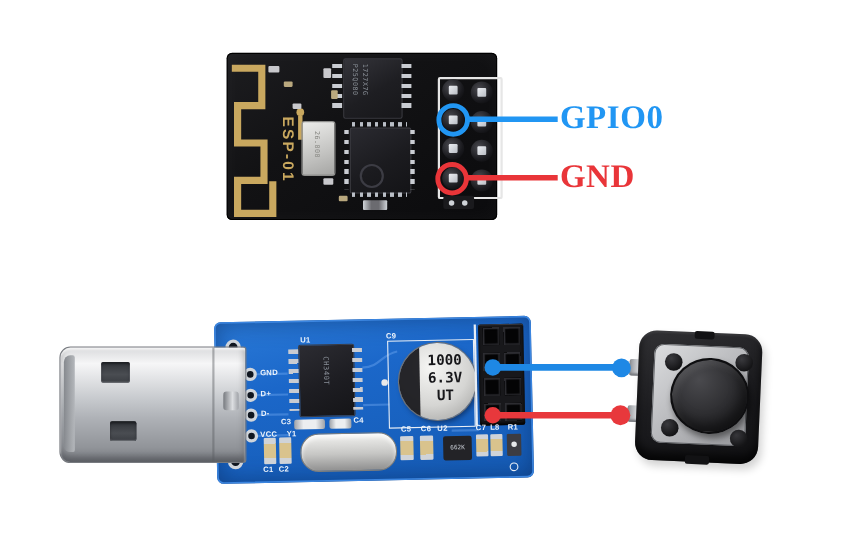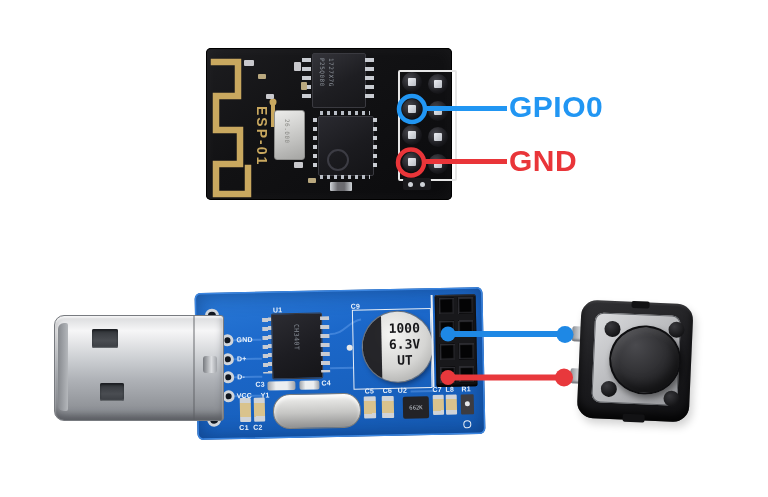--- a/index.html
+++ b/index.html
@@ -67,21 +67,21 @@
     box-shadow:inset 0 0 0 1px #5f6165;}
   .btn-dot{position:absolute;width:16px;height:16px;border-radius:50%;
     background:radial-gradient(circle at 35% 30%,#3a3a3e,#151517 70%);}
   .btn-cap{position:absolute;left:36px;top:23px;width:68px;height:65px;border-radius:50%;
     background:radial-gradient(circle at 35% 28%,#4a4a4e,#2b2b2e 55%,#1d1d20 100%);
     border:2px solid #0e0e10;
     box-shadow:2px 4px 6px rgba(0,0,0,.45),inset -5px -7px 10px rgba(0,0,0,.5),inset 3px 4px 6px rgba(255,255,255,.12);}
   .btn-tab{position:absolute;background:#121214;border-radius:2px;}
 
   
-  .callout{position:absolute;font-weight:800;font-size:30px;letter-spacing:.5px;line-height:30px;}
+  .callout{position:absolute;font-weight:800;font-size:30px;letter-spacing:.5px;line-height:30px;font-family:Liberation Serif, serif;}
   #overlay{position:absolute;left:0;top:0;z-index:30;pointer-events:none;}
 </style>
 </head>
 <body>
 
 <div id="stage">
 
   <div id="esp-board">
     <svg class="abs" style="left:0;top:0" width="246" height="152" viewBox="0 0 246 152">
       <path d="M 8 14 H 32 V 48 H 10 V 82 H 34 V 116 H 10 V 146 H 42 V 120" fill="none" stroke="#C9A85F" stroke-width="6.5" stroke-linecap="square"></path>

